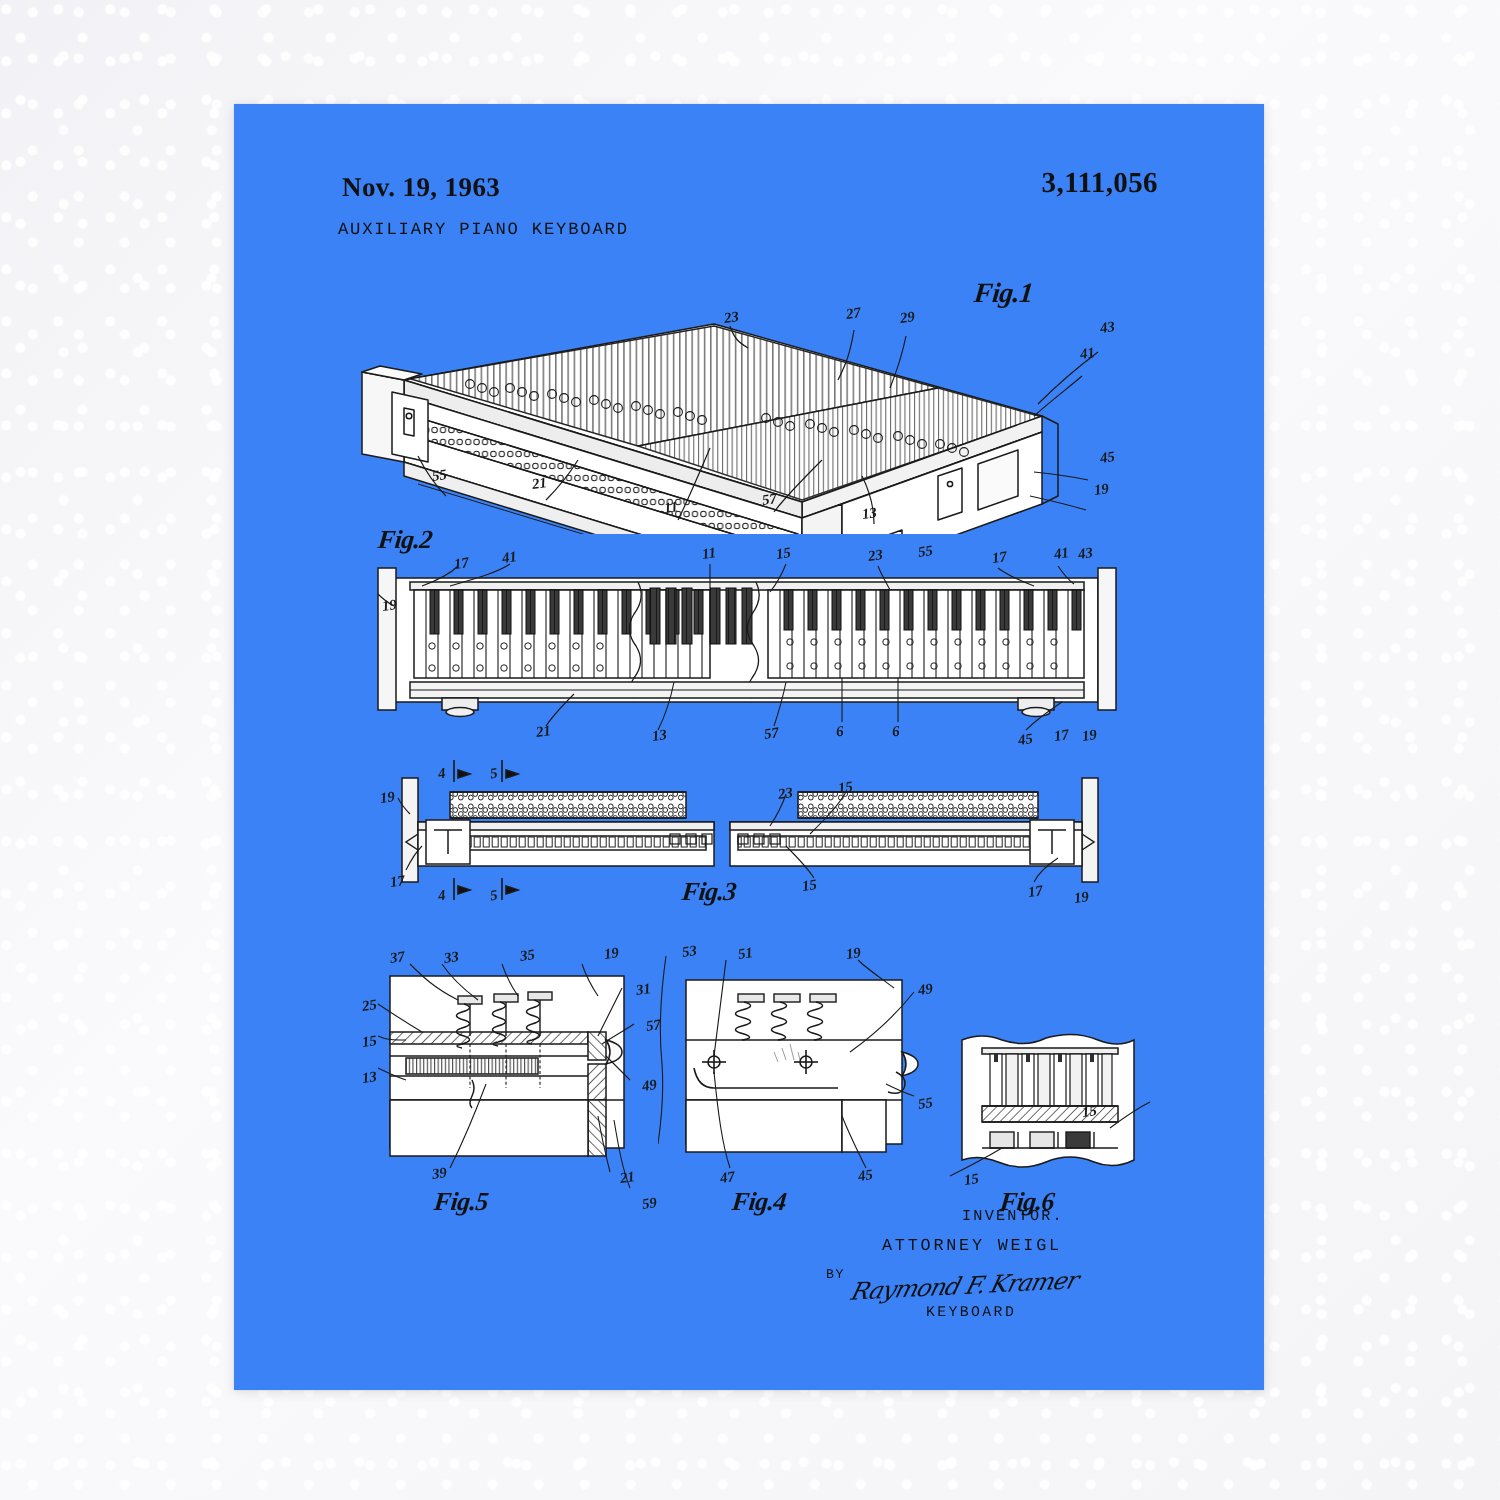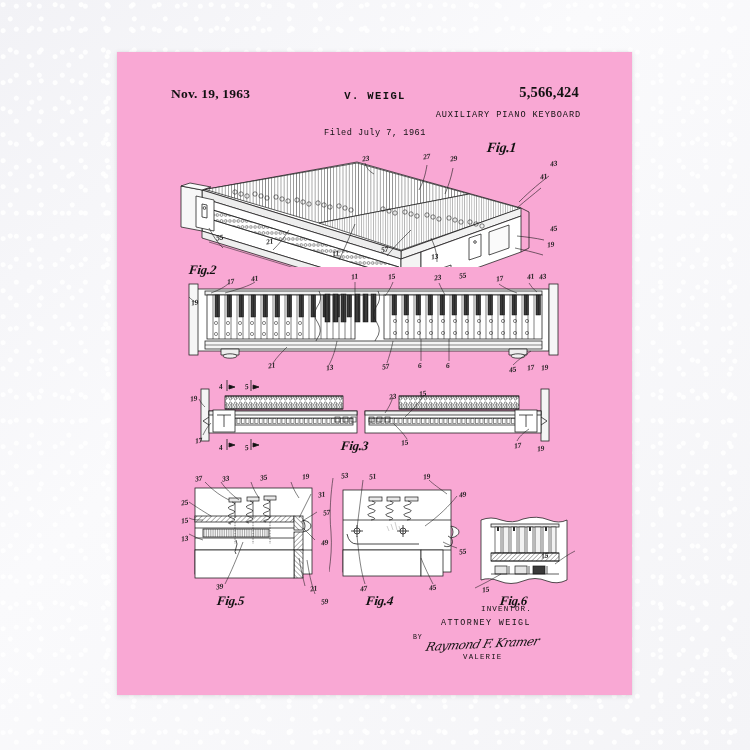--- a/index.html
+++ b/index.html
@@ -15,37 +15,37 @@
       radial-gradient(circle at 12% 18%, rgba(255,255,255,.9) 0 2px, rgba(0,0,0,0) 3px),
       radial-gradient(circle at 33% 61%, rgba(255,255,255,.9) 0 2px, rgba(0,0,0,0) 3px),
       radial-gradient(circle at 71% 27%, rgba(255,255,255,.85) 0 2px, rgba(0,0,0,0) 3px),
       radial-gradient(circle at 86% 76%, rgba(255,255,255,.85) 0 2px, rgba(0,0,0,0) 3px),
       linear-gradient(135deg,#f2f2f6 0%,#fafafc 40%,#f4f4f7 100%);
     background-size: 26px 26px, 31px 31px, 23px 23px, 37px 37px, 100% 100%;
   }
   #poster{
     position:absolute;
     left:117px;top:52px;width:515px;height:643px;
-    background:#f9a8d4;
+    background:#3b82f6;
     box-shadow:0 1px 5px rgba(80,80,95,.16), 0 0 1px rgba(0,0,0,.10);
   }
   #sheet{
     position:absolute;
     left:52px;top:20px;width:412px;height:600px;
     color:#111;
   }
   .hdr{position:absolute;white-space:nowrap;}
   .date{left:2px;top:14px;font-weight:bold;font-size:13.5px;letter-spacing:.2px;}
   .patnum{right:2px;top:12px;font-weight:bold;font-size:14.5px;letter-spacing:.2px;}
   .inventorline{
     left:0;right:0;top:18px;text-align:center;
     font-family:"Liberation Mono", monospace;font-size:10.5px;letter-spacing:1.4px;font-weight:bold;
   }
   .titleline{
-    left:0;right:0;top:38px;text-align:right;
+    left:0;right:0;top:38px;text-align:left;
     font-family:"Liberation Mono", monospace;font-size:8.6px;letter-spacing:.9px;
   }
   .filedline{
     left:0;right:0;top:56px;text-align:center;
     font-family:"Liberation Mono", monospace;font-size:8.6px;letter-spacing:.5px;
   }
   .figlabel{
     position:absolute;font-family:"Liberation Serif",serif;
     font-style:italic;font-weight:bold;font-size:13px;
     letter-spacing:-.3px;
@@ -76,24 +76,22 @@
 </style>
 </head>
 <body>
 
 <div id="backdrop"></div>
 
 <div id="poster">
   <div id="sheet">
 
     <div class="hdr date">Nov. 19, 1963</div>
-    <div class="hdr patnum">5,566,424</div>
-    <div class="hdr inventorline">V. WEIGL</div>
+    <div class="hdr patnum">3,111,056</div>
     <div class="hdr titleline">AUXILIARY PIANO KEYBOARD</div>
-    <div class="hdr filedline">Filed July 7, 1961</div>
 
     <div class="figlabel" style="left:318px;top:68px;font-size:14px;">Fig.1</div>
 
     <svg style="position:absolute;left:0px;top:80px;" width="412" height="115" viewBox="0 0 412 115">
       <defs>
         <pattern id="kslat" width="3.1" height="10" patternUnits="userSpaceOnUse">
           <rect width="3.1" height="10" fill="#fff"></rect>
           <line x1="0.4" y1="0" x2="0.4" y2="10" stroke="#222" stroke-width="0.5"></line>
         </pattern>
         <pattern id="kslat2" width="2.4" height="10" patternUnits="userSpaceOnUse">
@@ -656,21 +654,21 @@
     </svg>
 
     <div class="figlabel" style="left:331px;top:521px;">Fig.6</div>
 
     <div class="sig sig-inv" style="left:312px;top:533px;">INVENTOR.</div>
     <div class="sig sig-name" style="left:272px;top:546px;">ATTORNEY WEIGL</div>
     <div class="sig sig-by" style="left:244px;top:562px;">BY</div>
     <div class="sig" style="left:258px;top:562px;">
       <span class="cursive">Raymond F. Kramer</span>
     </div>
-    <div class="sig sig-atty" style="left:294px;top:581px;">VALERIE</div>
+    <div class="sig sig-atty" style="left:294px;top:581px;">KEYBOARD</div>
 
     <div id="refs">
         <div class="ref" style="left: 193px; top: 82px;">23</div>
         <div class="ref" style="left: 254px; top: 80px;">27</div>
         <div class="ref" style="left: 281px; top: 82px;">29</div>
         <div class="ref" style="left: 381px; top: 87px;">43</div>
         <div class="ref" style="left: 371px; top: 100px;">41</div>
         <div class="ref" style="left: 381px; top: 152px;">45</div>
         <div class="ref" style="left: 378px; top: 168px;">19</div>
         <div class="ref" style="left: 47px; top: 161px;">55</div>

